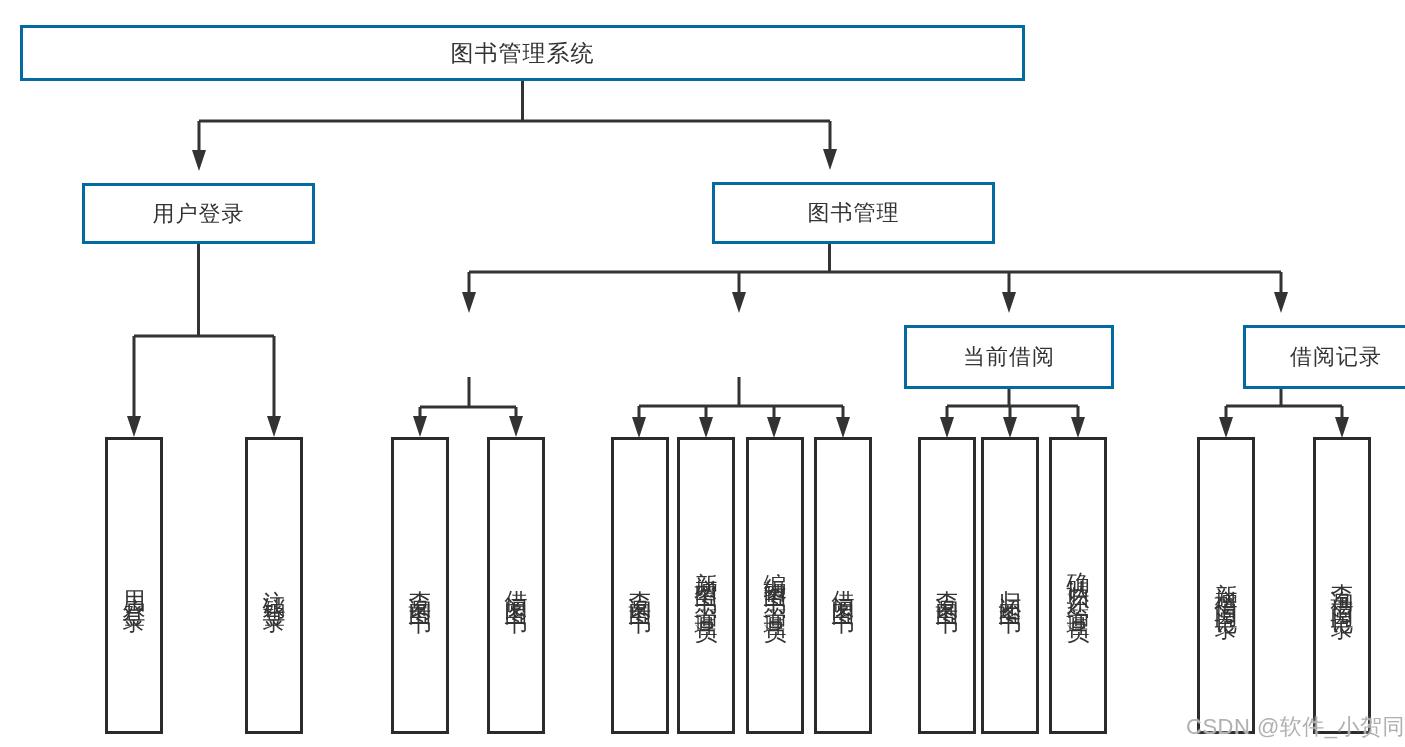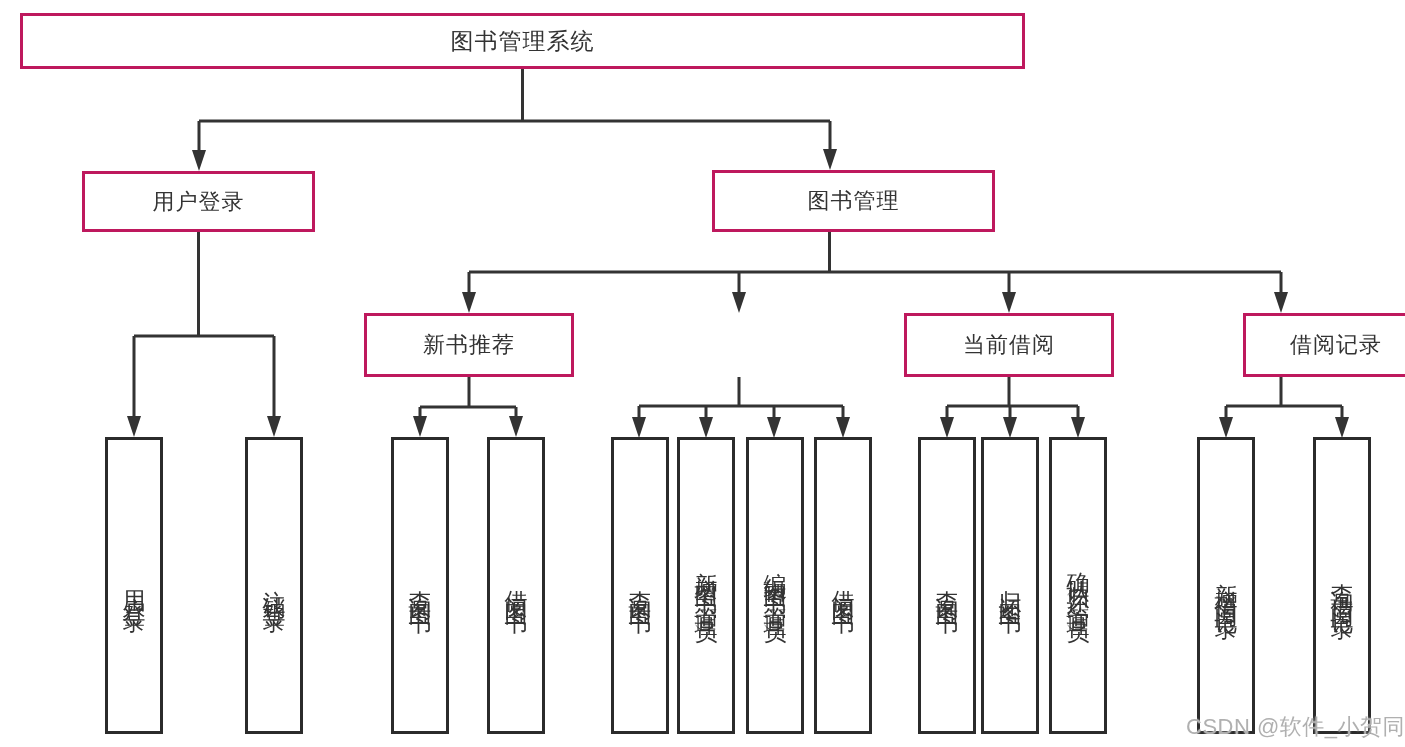--- a/index.html
+++ b/index.html
@@ -18,29 +18,30 @@
   }
   .connectors {
     position: absolute;
     left: 0; top: 0;
     width: 1405px; height: 747px;
     z-index: 1;
   }
   .box {
     position: absolute;
     box-sizing: border-box;
-    border: 3px solid #be185d;
+    border: 3px solid #0369a1;
     background: #ffffff;
     display: flex;
     align-items: center;
     justify-content: center;
     font-size: 22px;
     letter-spacing: 1px;
     z-index: 2;
     white-space: nowrap;
+    margin-top: 12px;
   }
   .root-box  { left: 20px;  top: 13px;  width: 1005px; height: 56px; font-size: 23px; }
   .l2-box-a  { left: 82px;  top: 171px; width: 233px;  height: 61px; }
   .l2-box-b  { left: 712px; top: 170px; width: 283px;  height: 62px; }
   .l3-box    { top: 313px;  height: 64px; }
   .vbox {
     position: absolute;
     box-sizing: border-box;
     border: 3px solid #2b2b2b;
     background: #ffffff;
@@ -106,21 +107,20 @@
       <polygon points="1219,417 1233,417 1226,438"></polygon>
       <polygon points="1335,417 1349,417 1342,438"></polygon>
     </g>
   </svg>
 
   <div class="box root-box">图书管理系统</div>
 
   <div class="box l2-box-a">用户登录</div>
   <div class="box l2-box-b">图书管理</div>
 
-  <div class="box l3-box" style="left:364px; width:210px;">新书推荐</div>
   <div class="box l3-box" style="left:904px; width:210px;">当前借阅</div>
   <div class="box l3-box" style="left:1243px; width:186px;">借阅记录</div>
 
   <div class="vbox" style="left:105px;">
     <span class="vtext">用户登录</span>
   </div>
   <div class="vbox" style="left:245px;">
     <span class="vtext">注销登录</span>
   </div>
 

